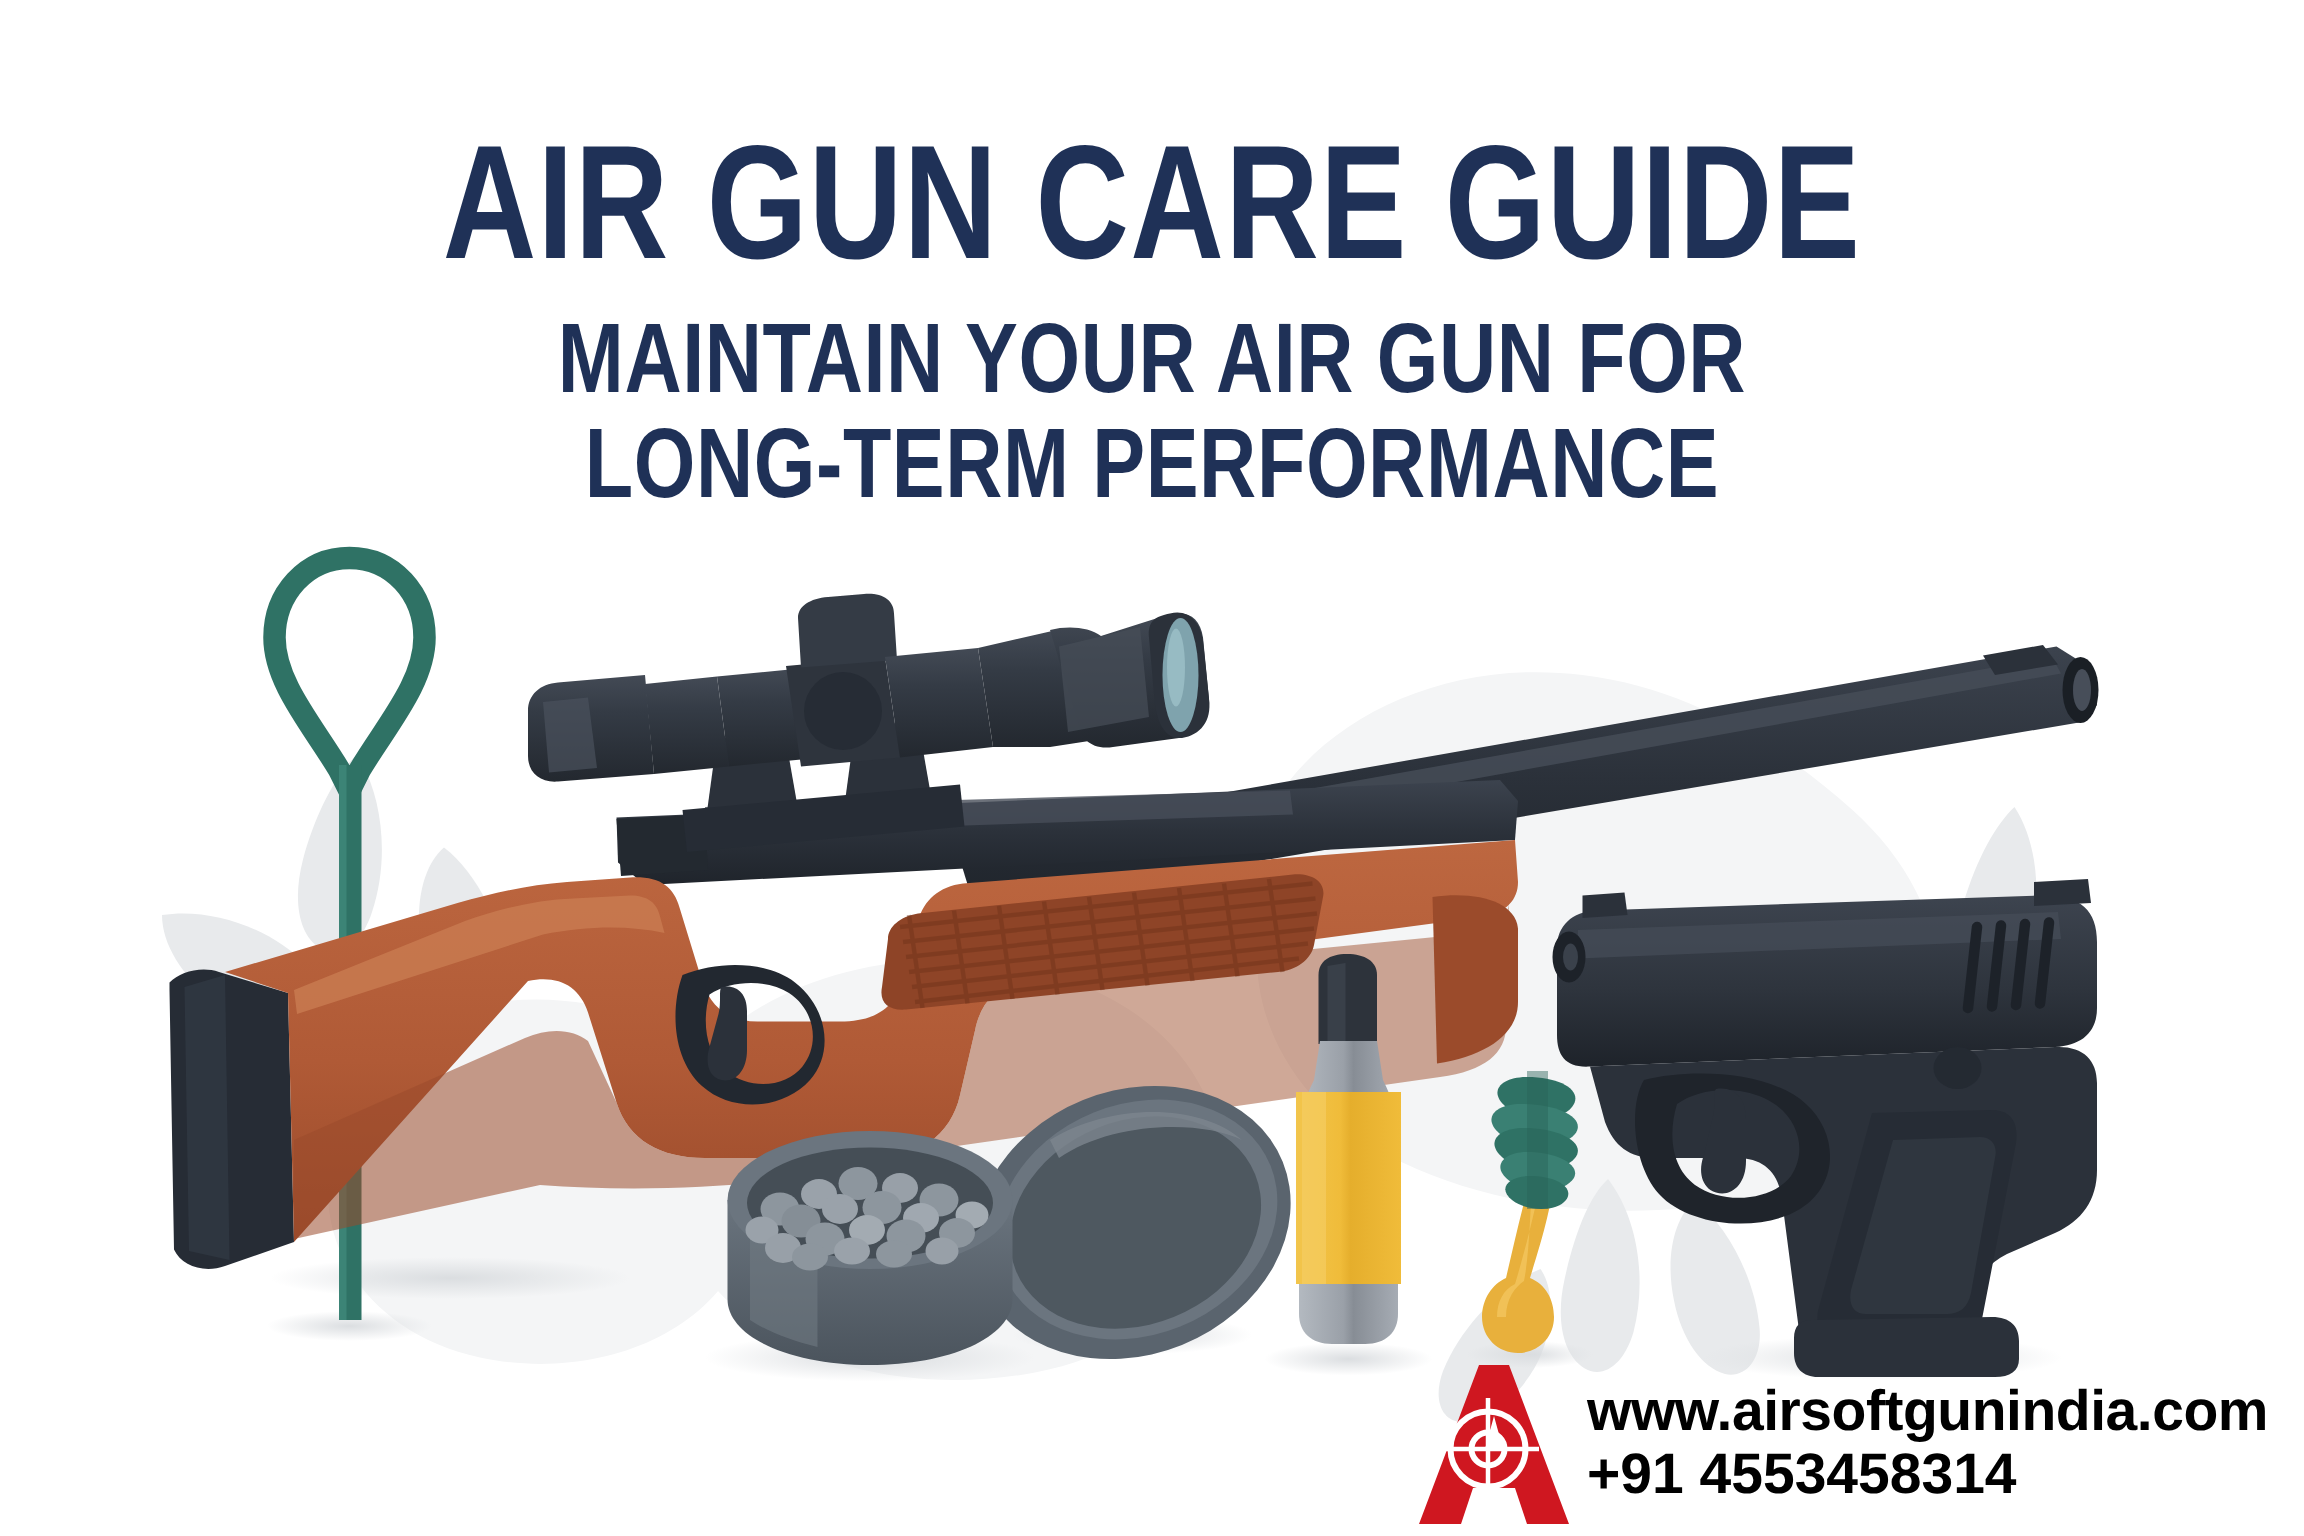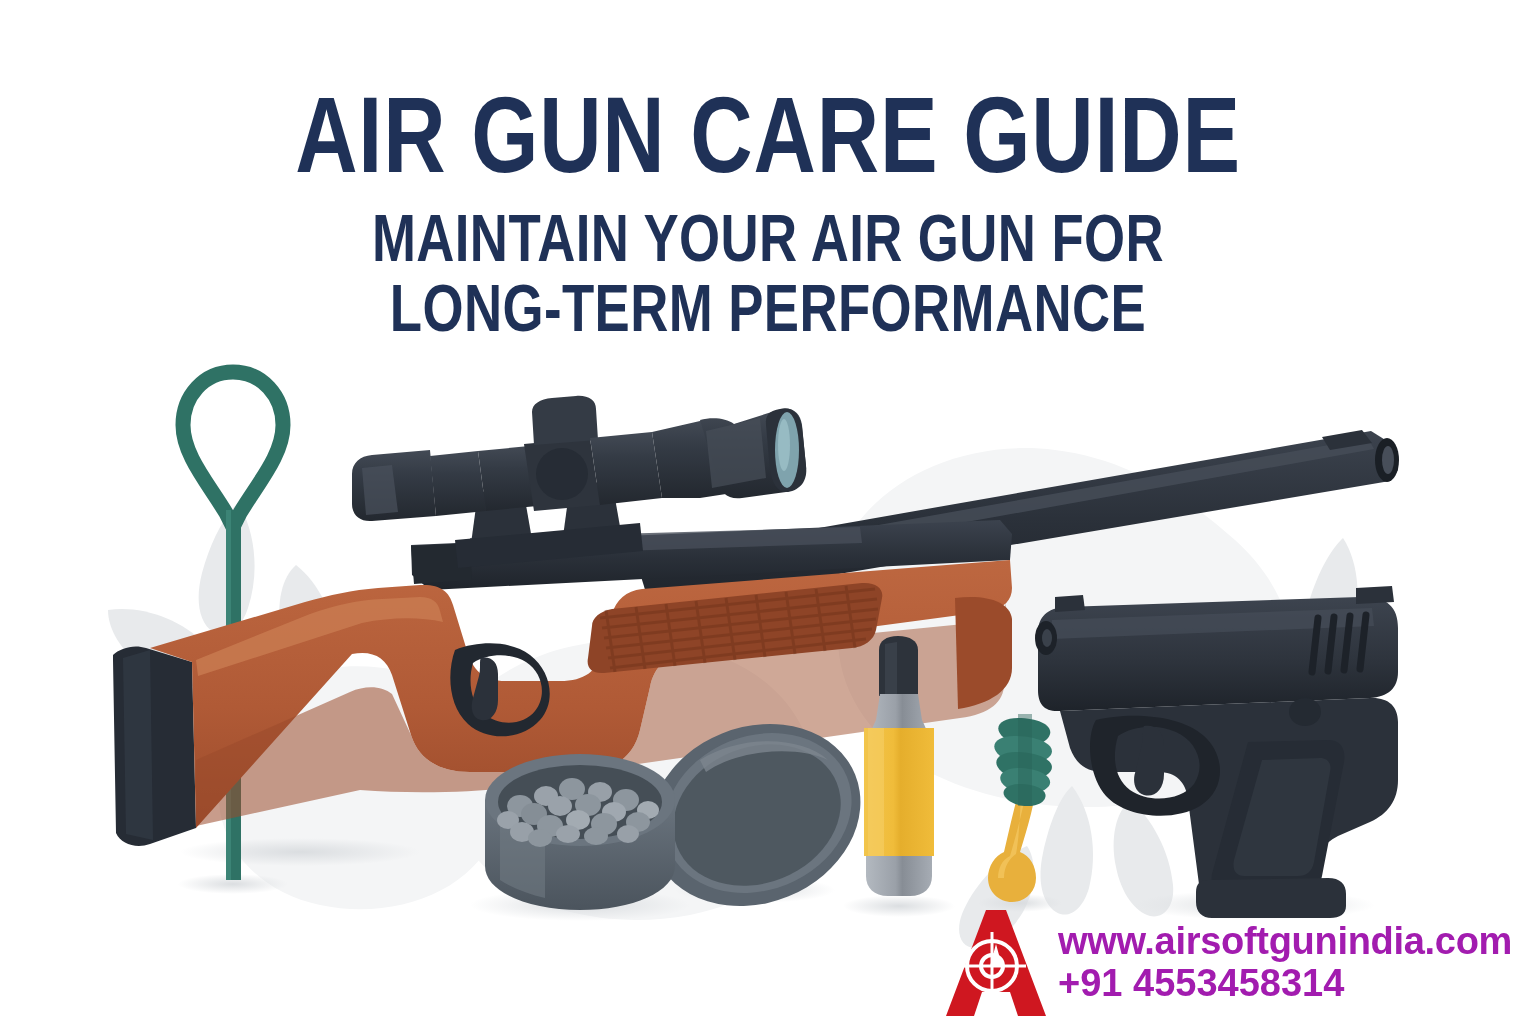--- a/index.html
+++ b/index.html
@@ -56,21 +56,21 @@
   .brand{
     position:absolute;
     left:944px;top:905px;
     width:560px;height:115px;
     z-index:6;
     display:flex;align-items:center;
   }
   .brand-logo{width:104px;height:110px;flex:0 0 104px;}
   .brand-text{
     margin-left:10px;
-    color:#a21caf;
+    color:#000000;
     font-weight:bold;
     line-height:1.08;
   }
   .brand-url{font-size:38px;letter-spacing:-0.3px;white-space:nowrap;}
   .brand-phone{font-size:38px;letter-spacing:0px;white-space:nowrap;}
 </style>
 </head>
 <body>
 
 <div id="poster">

